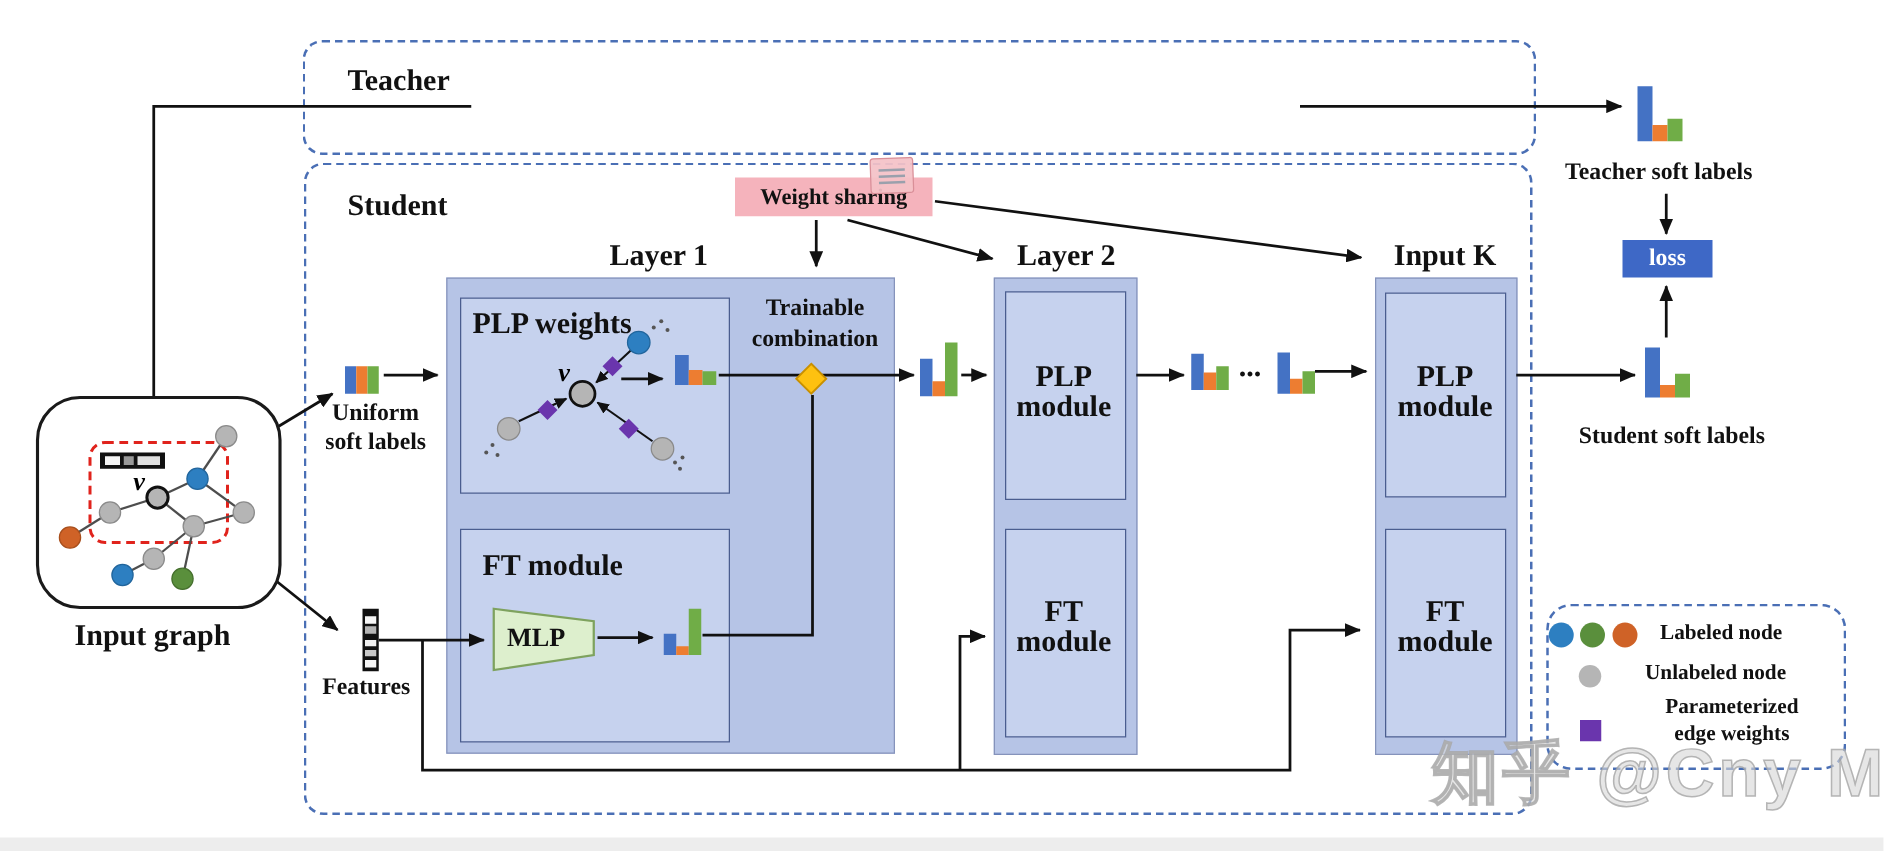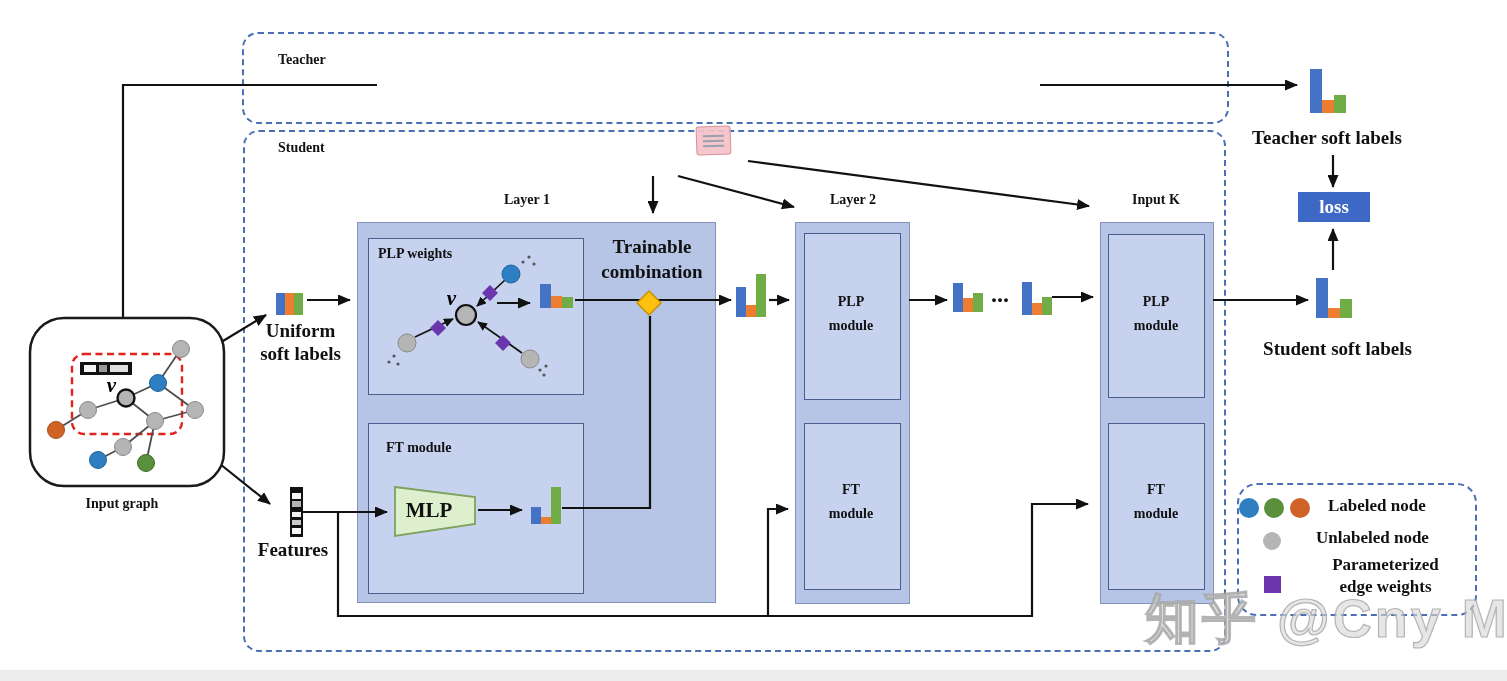--- a/index.html
+++ b/index.html
@@ -12,21 +12,21 @@
            border:2.5px solid #4472c4;border-radius:14px;display:flex;align-items:center;justify-content:center;
            font-weight:700;font-size:20px;}
   .loss-box{position:absolute;left:1298px;top:192px;width:72px;height:30px;background:#3e68c6;color:#fff;
             display:flex;align-items:center;justify-content:center;font-weight:700;font-size:19px;z-index:6;}
   .ws-box{position:absolute;left:588px;top:142px;width:158px;height:31px;background:#f5b3bc;
           display:flex;align-items:center;justify-content:center;font-weight:700;font-size:18px;z-index:6;}
   .note-icon{position:absolute;left:696px;top:126px;width:33px;height:27px;background:rgba(244,194,199,.93);
              border:1px solid #d98f98;border-radius:3px;transform:rotate(-2deg);z-index:7;
              display:flex;flex-direction:column;justify-content:center;gap:3px;align-items:center;}
   .note-icon i{display:block;width:21px;height:2px;background:#9aa0ac;}
-  .lbl{position:absolute;font-weight:700;font-size:14px;z-index:6;white-space:nowrap;}
+  .lbl{position:absolute;font-weight:700;font-size:24px;z-index:6;white-space:nowrap;}
   .lbl.c{text-align:center;white-space:normal;}
   .lbl.s17{font-size:17px;}
   .lbl.s19{font-size:19px;}
   .two-line{line-height:24px;}
   .bars{position:absolute;display:flex;align-items:flex-end;z-index:6;}
   .bars i{display:block;width:10px;}
   .bars.w12 i{width:12px;}
   .bars.w11 i{width:11px;}
   .bars.w9 i{width:9px;}
   .legend-dot{position:absolute;border-radius:50%;z-index:6;}
@@ -53,20 +53,21 @@
 
   <div class="layer-box" style="left:795px;top:222px;width:113px;height:380px;z-index:1;"></div>
   <div class="module-box" style="left:804px;top:233px;width:95px;height:165px;z-index:2;"></div>
   <div class="module-box" style="left:804px;top:423px;width:95px;height:165px;z-index:2;"></div>
 
   <div class="layer-box" style="left:1100px;top:222px;width:112px;height:380px;z-index:1;"></div>
   <div class="module-box" style="left:1108px;top:234px;width:95px;height:162px;z-index:2;"></div>
   <div class="module-box" style="left:1108px;top:423px;width:95px;height:165px;z-index:2;"></div>
 
   <div class="loss-box">loss</div>
+  <div class="ws-box">Weight sharing</div>
   <div class="note-icon">
       <i></i>
       <i></i>
       <i></i>
     </div>
 
   <svg class="overlay" width="1507" height="681" viewBox="0 0 1507 681">
     <defs>
       <marker id="ah" markerUnits="userSpaceOnUse" markerWidth="13" markerHeight="11" refX="12" refY="5.5" orient="auto">
         <path d="M0,0 L13,5.5 L0,11 z" fill="#111"></path>
@@ -173,21 +174,21 @@
       <rect x="290" y="487" width="13" height="50" fill="#111"></rect>
       <rect x="292" y="493" width="9" height="6" fill="#f7f7f7"></rect>
       <rect x="292" y="501" width="9" height="6" fill="#b5b5b5"></rect>
       <rect x="292" y="512" width="9" height="5" fill="#f0f0f0"></rect>
       <rect x="292" y="520" width="9" height="5" fill="#c9c9c9"></rect>
       <rect x="292" y="528" width="9" height="6" fill="#f7f7f7"></rect>
     </g>
   </svg>
 
   <div class="lbl" style="left:278px;top:52px;">Teacher</div>
-  <div class="lbl" style="left:278px;top:140px;">Student</div>
+  <div class="lbl" style="left:278px;top:152px;">Student</div>
 
   <div class="lbl c" style="left:462px;top:192px;width:130px;">Layer 1</div>
   <div class="lbl c" style="left:793px;top:192px;width:120px;">Layer 2</div>
   <div class="lbl c" style="left:1096px;top:192px;width:120px;">Input K</div>
 
   <div class="lbl" style="left:378px;top:246px;">PLP weights</div>
   <div class="lbl" style="left:386px;top:440px;">FT module</div>
   <div class="lbl c s19 two-line" style="left:592px;top:234px;width:120px;line-height:25px;">
     <span>Trainable</span><br>
     <span>combination</span>

